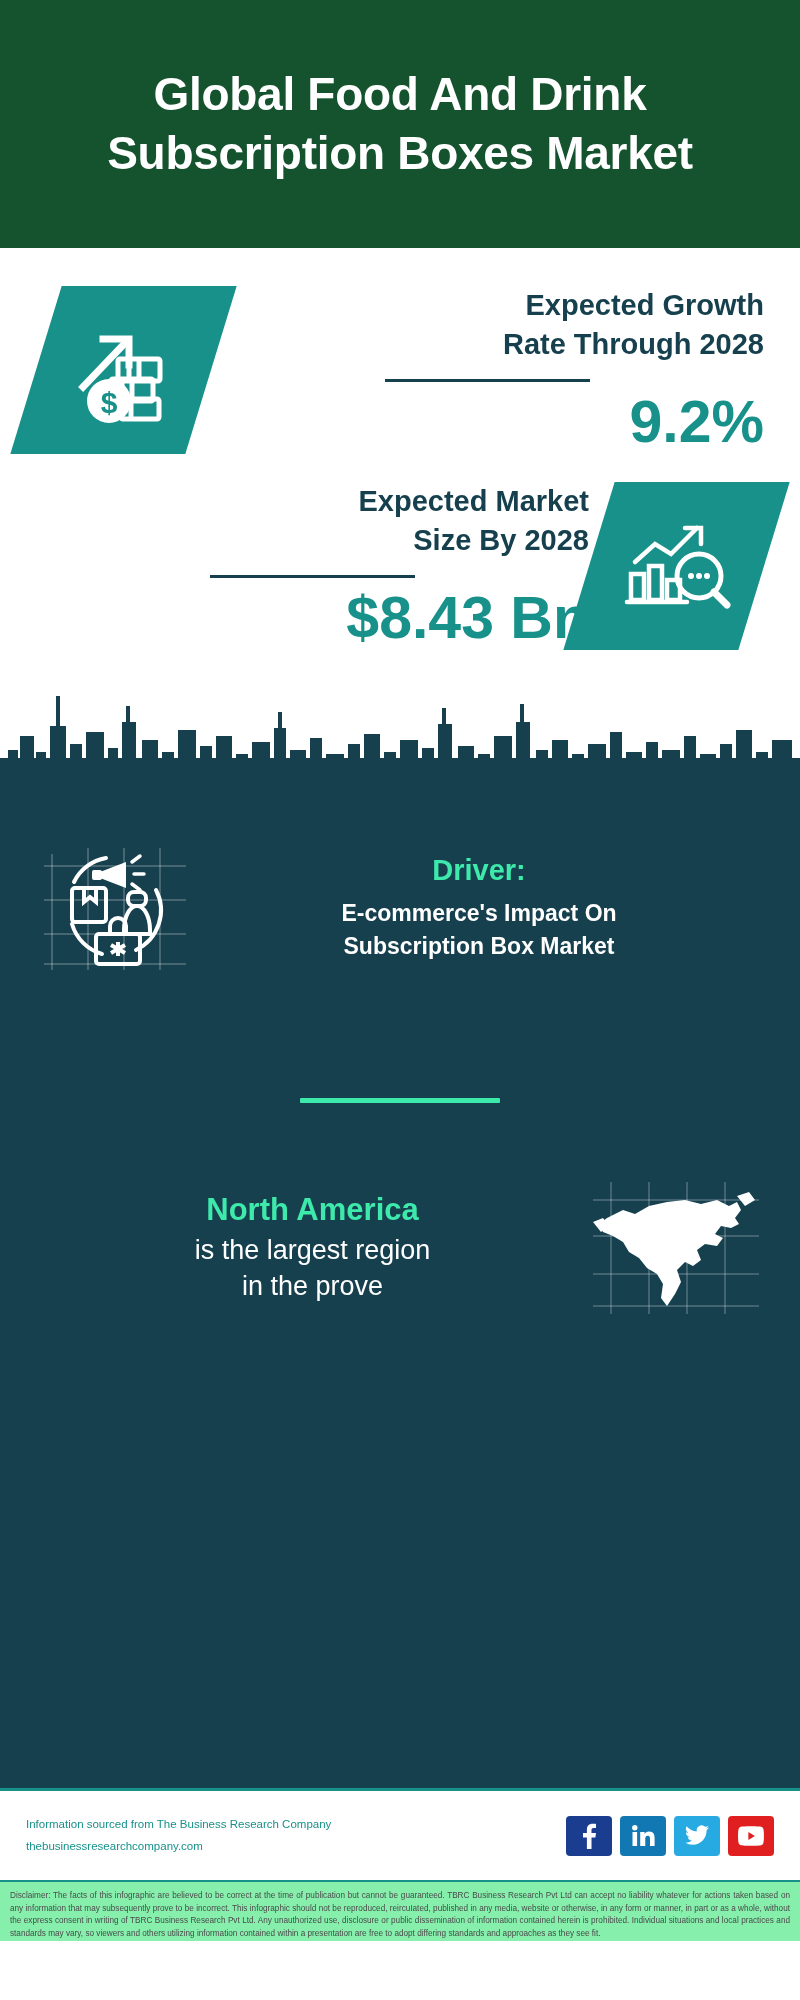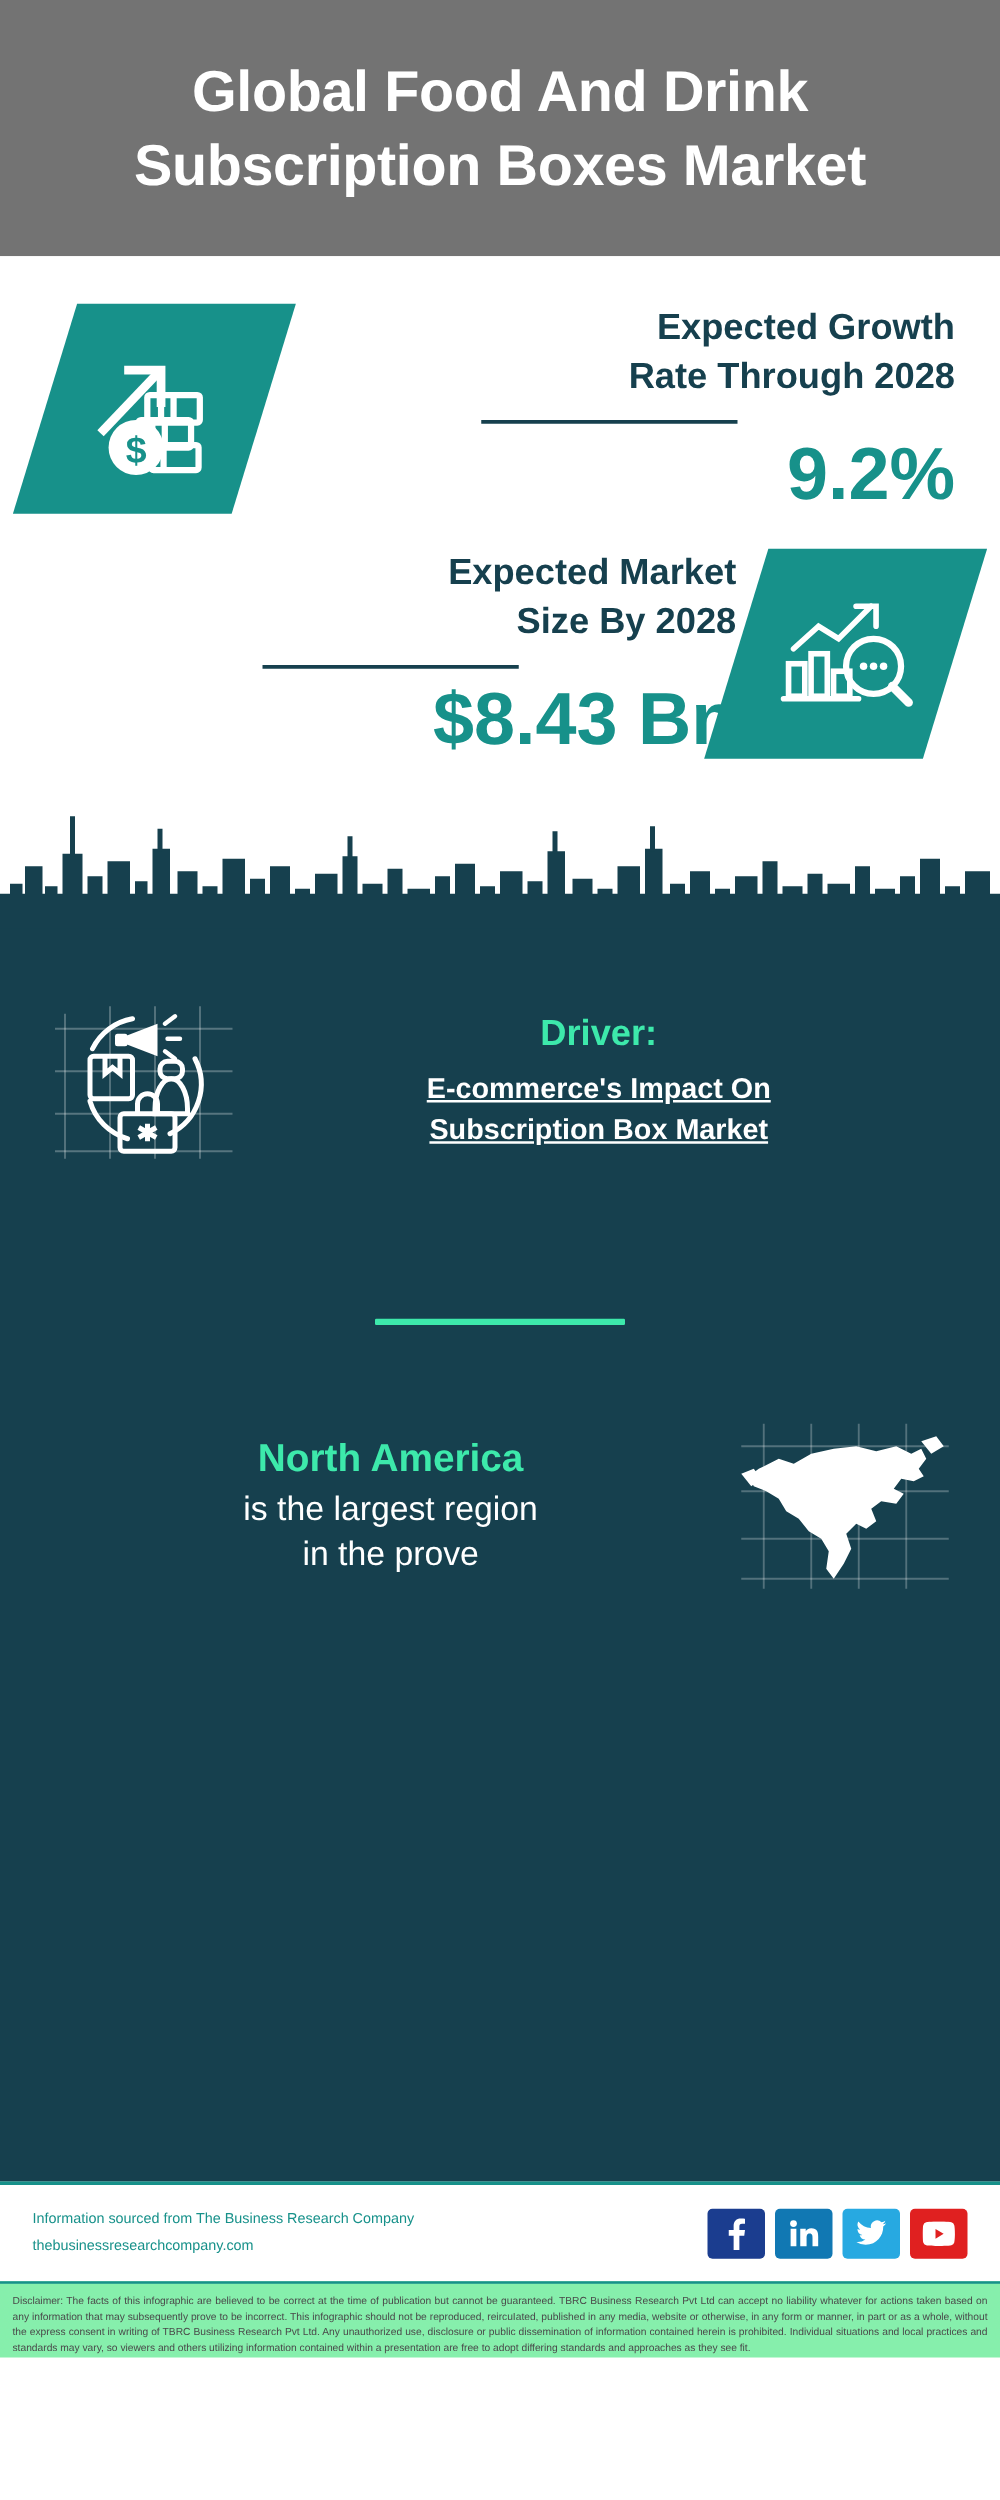--- a/index.html
+++ b/index.html
@@ -7,22 +7,22 @@
   body {
     font-family: "Liberation Sans", sans-serif;
     background:#ffffff;
     position:relative;
     overflow:hidden;
   }
   .page { width:800px; height:2000px; position:relative; background:#ffffff; }
 
   
   .header {
-    background:#737373;
-    height:205px;
+    background:#14532d;
+    height:248px;
     display:flex; align-items:center; justify-content:center;
     padding:0 40px;
   }
   .header h1 {
     color:#ffffff;
     font-size:46px;
     line-height:1.28;
     font-weight:bold;
     text-align:center;
     letter-spacing:-0.3px;
@@ -82,21 +82,20 @@
     color:#3de9ab;
     font-size:29px;
     font-weight:bold;
     margin-bottom:10px;
   }
   .driver-body {
     color:#ffffff;
     font-size:23px;
     font-weight:bold;
     line-height:1.42;
-    text-decoration:underline;
   }
 
   .mid-rule {
     width:200px; height:5px; background:#3de9ab;
     margin:120px auto 0 auto; border-radius:1px;
   }
 
   .region-row {
     display:flex; align-items:center;
     padding:75px 36px 0 36px;
@@ -112,21 +111,21 @@
     color:#ffffff;
     font-size:27px;
     line-height:1.35;
   }
   .map-box { width:175px; height:140px; flex:0 0 auto; position:relative; }
 
   
   .footer-bar {
     background:#ffffff;
     border-top:3px solid #17918a;
-    height:80px;
+    height:92px;
     display:flex; align-items:center;
     padding:0 26px;
   }
   .source-text { flex:1 1 auto; color:#17918a; font-size:11.5px; line-height:1.85; }
   .socials { display:flex; gap:8px; align-items:center; flex:0 0 auto; }
   .sbtn {
     width:46px; height:40px; border-radius:4px;
     display:flex; align-items:center; justify-content:center;
   }
   .fb { background:#1b3d8f; }

